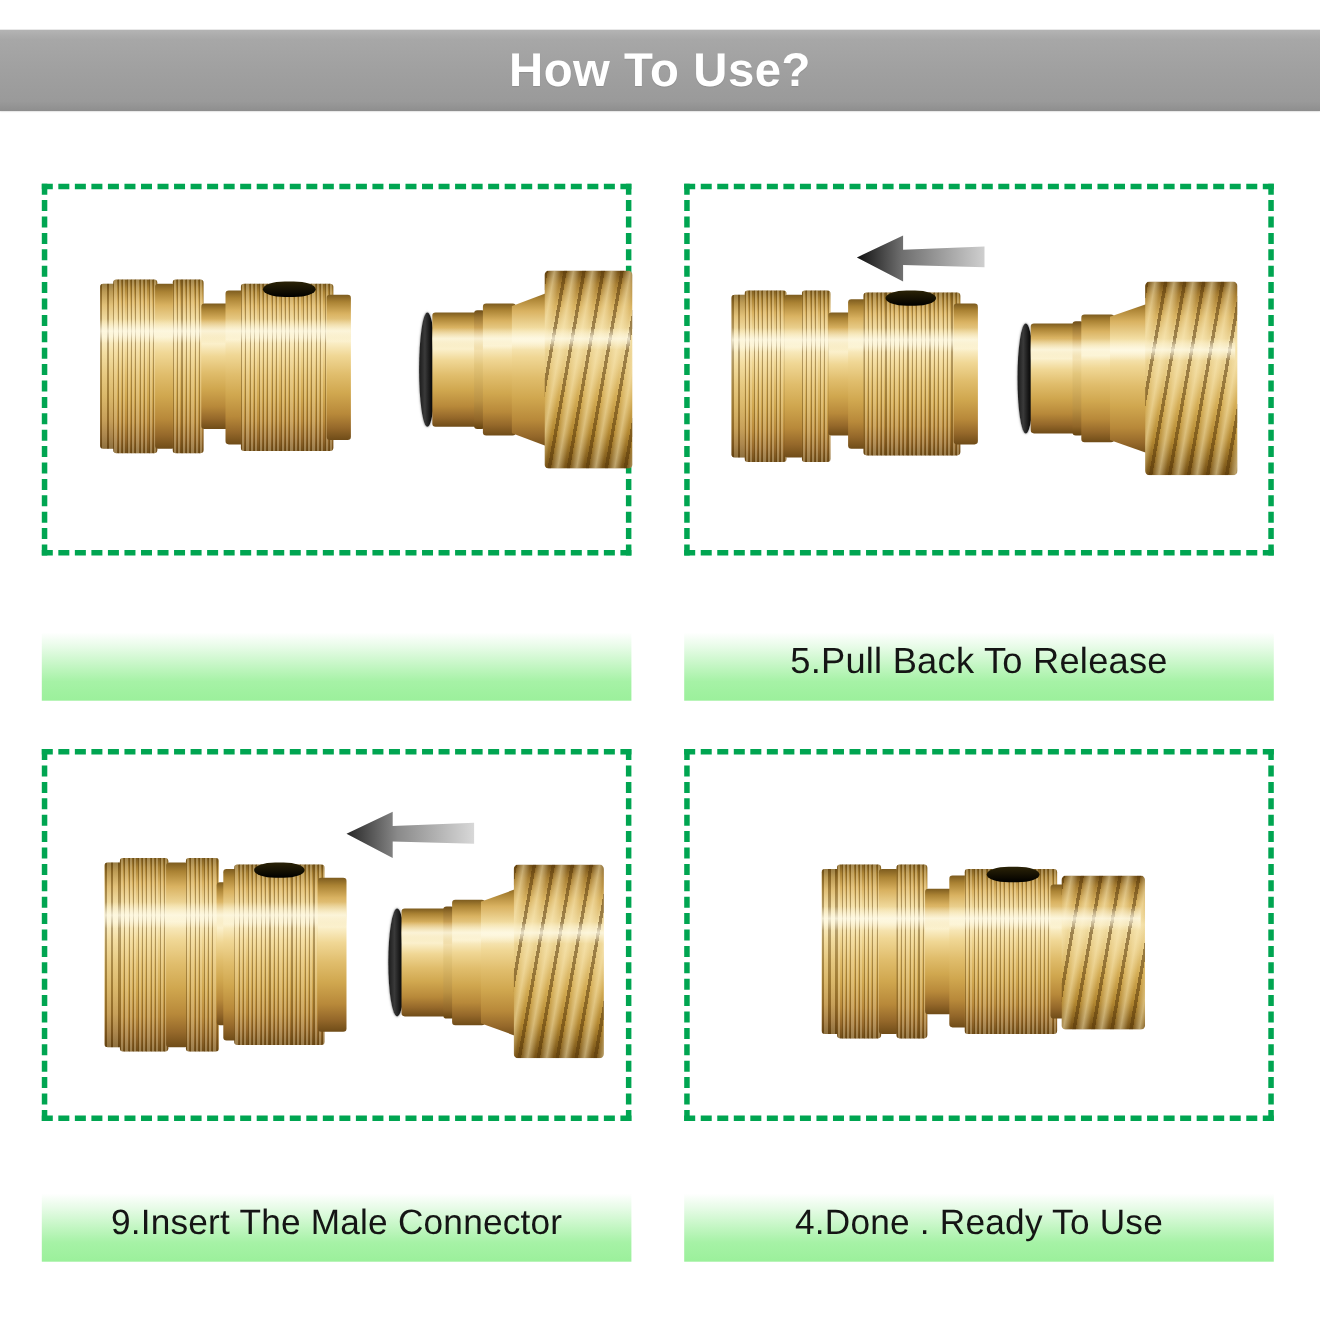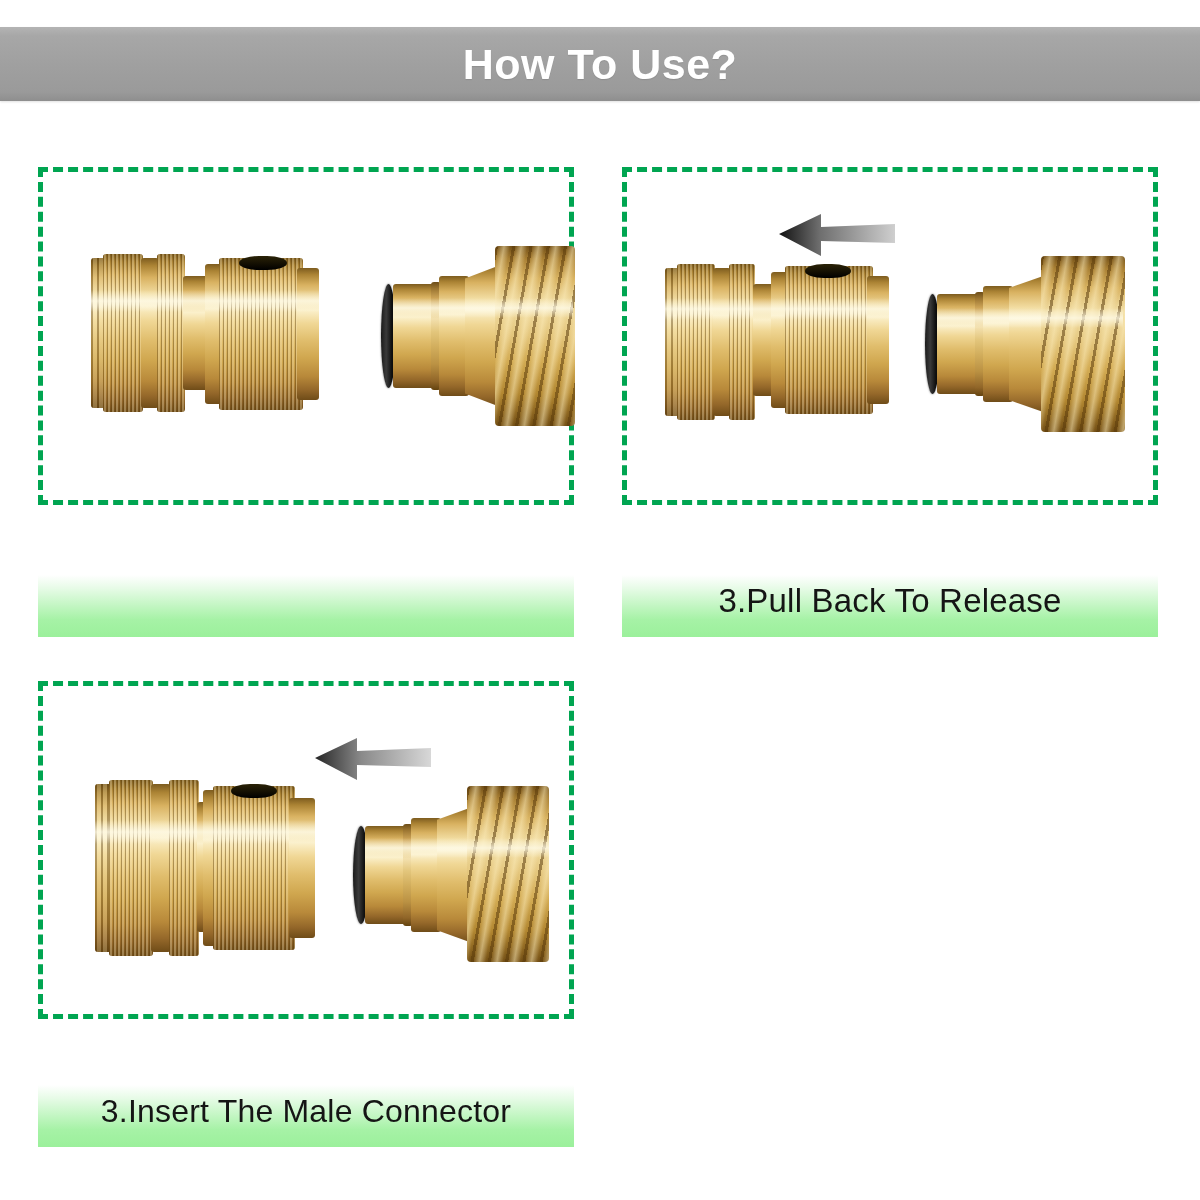--- a/index.html
+++ b/index.html
@@ -273,21 +273,21 @@
         <div class="part oring" style="left:298px; top:122px; width:15px; height:100px;"></div>
         <div class="part brass" style="left:310px; top:122px; width:42px; height:100px;"></div>
         <div class="part brass-dark" style="left:348px; top:120px; width:10px; height:104px;"></div>
         <div class="part brass" style="left:356px; top:114px; width:30px; height:116px;"></div>
         <div class="part brass" style="left:382px; top:102px; width:40px; height:140px; clip-path: polygon(0% 10%, 100% 0%, 100% 100%, 0% 90%);"></div>
         <div class="part thread" style="left:414px; top:84px; width:84px; height:176px;"></div>
         <div class="part highlight-strip" style="left:310px; top:136px; width:186px; height:20px;"></div>
       </div>
     </div>
     <div class="caption-band"></div>
-    <div class="caption-text">3.Pull Back To Release</div>
+    <div class="caption-text">5.Pull Back To Release</div>
   </div>
 
   <div class="step-cell cell-r2c1">
     <div class="dashed-box">
       <div class="art">
 
         <div class="arrow-wrap" style="left:270px; top:48px; width:120px; height:52px;">
           <svg width="120" height="52" viewBox="0 0 120 52" xmlns="http://www.w3.org/2000/svg">
             <defs>
               <linearGradient id="arrowGrad3" x1="0" y1="0" x2="1" y2="0">
@@ -314,17 +314,37 @@
         <div class="part oring" style="left:310px; top:140px; width:16px; height:98px;"></div>
         <div class="part brass" style="left:322px; top:140px; width:42px; height:98px;"></div>
         <div class="part brass-dark" style="left:360px; top:138px; width:10px; height:102px;"></div>
         <div class="part brass" style="left:368px; top:132px; width:30px; height:114px;"></div>
         <div class="part brass" style="left:394px; top:120px; width:38px; height:138px; clip-path: polygon(0% 10%, 100% 0%, 100% 100%, 0% 90%);"></div>
         <div class="part thread" style="left:424px; top:100px; width:82px; height:176px;"></div>
         <div class="part highlight-strip" style="left:322px; top:152px; width:184px; height:20px;"></div>
       </div>
     </div>
     <div class="caption-band"></div>
-    <div class="caption-text">3.Insert The Male Connector</div>
+    <div class="caption-text">9.Insert The Male Connector</div>
   </div>
 
+  <div class="step-cell cell-r2c2">
+    <div class="dashed-box">
+      <div class="art">
+
+        <div class="part brass ribs" style="left:120px; top:104px; width:24px; height:150px;"></div>
+        <div class="part brass knurl" style="left:134px; top:100px; width:40px; height:158px;"></div>
+        <div class="part brass" style="left:172px; top:104px; width:18px; height:150px;"></div>
+        <div class="part brass knurl" style="left:188px; top:100px; width:28px; height:158px;"></div>
+        <div class="part brass" style="left:214px; top:122px; width:26px; height:114px;"></div>
+        <div class="part brass" style="left:236px; top:110px; width:18px; height:138px;"></div>
+        <div class="part brass knurl" style="left:250px; top:104px; width:84px; height:150px;"></div>
+        <div class="part cap-slot" style="left:270px; top:102px; width:48px; height:14px;"></div>
+        <div class="part brass" style="left:328px; top:118px; width:16px; height:122px;"></div>
+        <div class="part thread" style="left:338px; top:110px; width:76px; height:140px;"></div>
+        <div class="part highlight-strip" style="left:120px; top:138px; width:290px; height:22px;"></div>
+      </div>
+    </div>
+    <div class="caption-band"></div>
+    <div class="caption-text">4.Done . Ready To Use</div>
+  </div>
 
 </div>
 
 </body></html>

